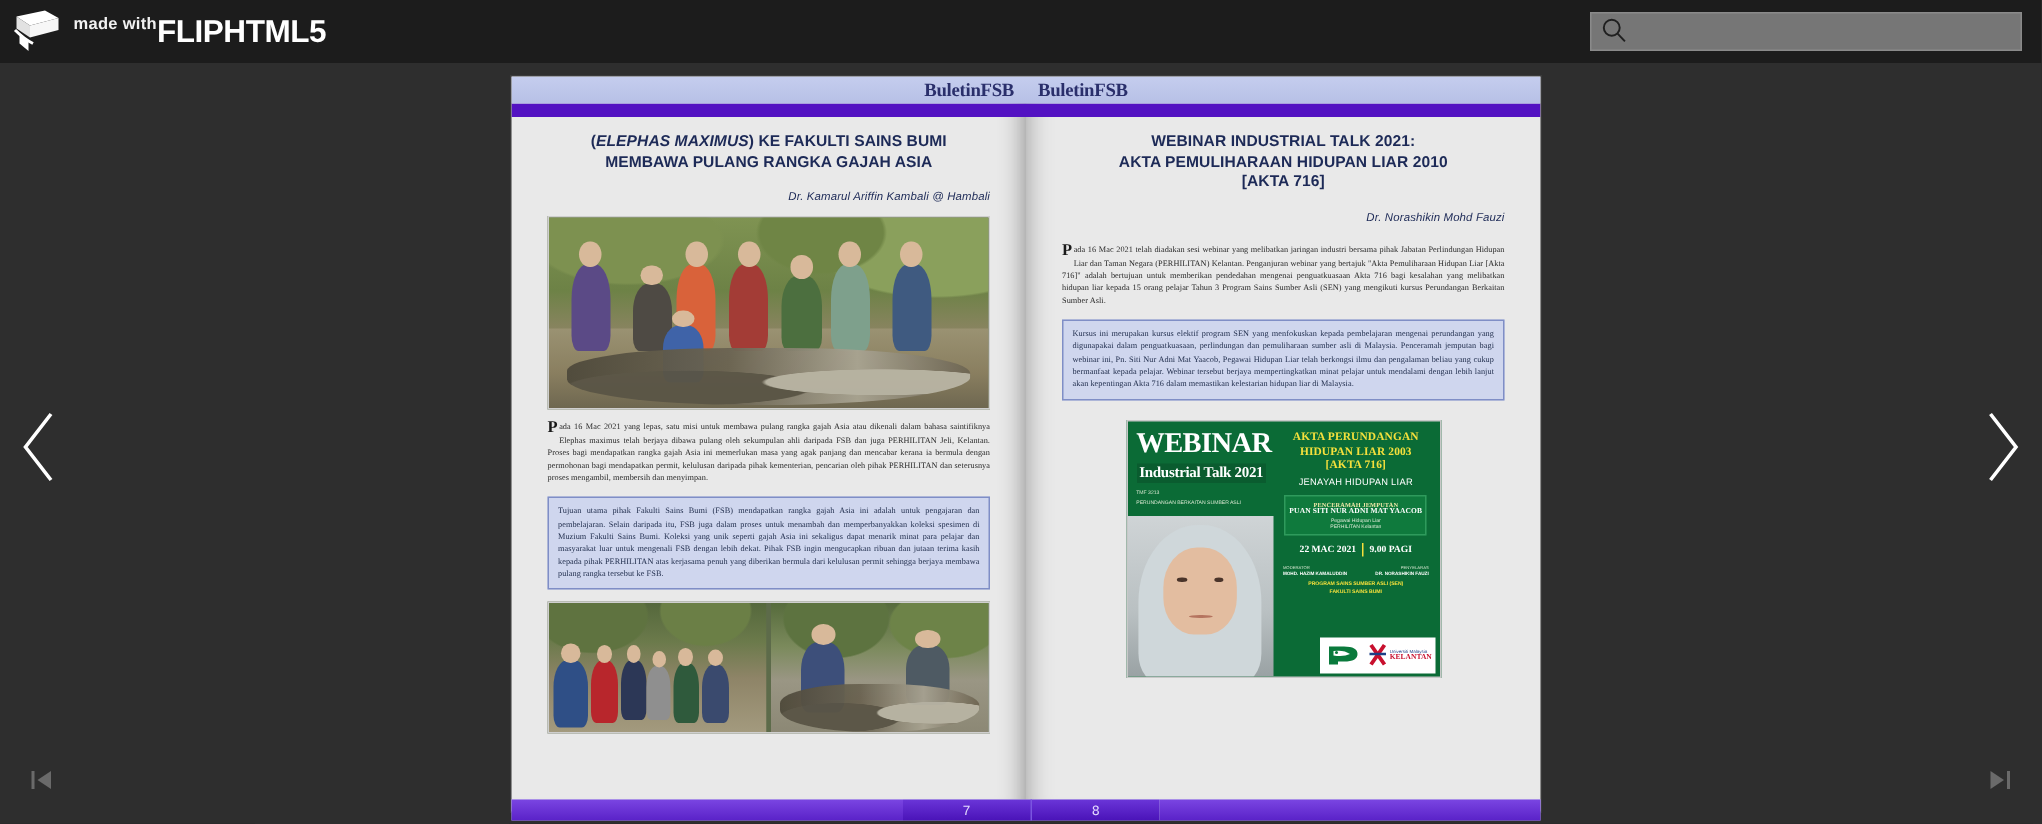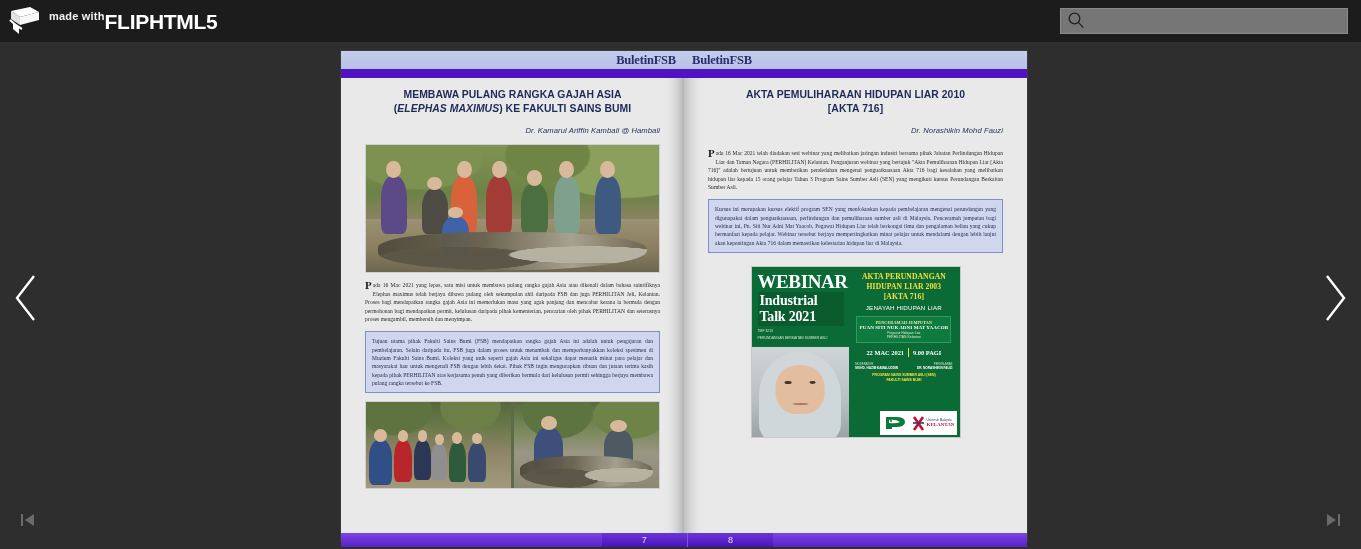--- a/index.html
+++ b/index.html
@@ -174,21 +174,21 @@
   }
   .poster-left { width: 47%; position: relative; display: flex; flex-direction: column; }
   .poster-right { width: 53%; position: relative; padding: 5px 4px 0 3px; }
   .poster-title-blk { padding: 6px 5px 2px 6px; }
   .p-webinar {
     font-family: "Liberation Serif", serif; font-weight: bold;
     color: #ffffff; font-size: 19px; line-height: .94; letter-spacing: -.4px;
   }
   .p-industrial {
     background: #0a5c2f; color: #ffffff; font-weight: bold;
-    font-size: 14px; letter-spacing: -.2px; padding: 1px 2px; display: inline-block;
+    font-size: 10px; letter-spacing: -.2px; padding: 1px 2px; display: inline-block;
     margin-top: 1px; font-family: "Liberation Serif", serif;
   }
   .p-smallline { color: #d6e6cf; font-size: 3.4px; line-height: 1.3; margin-top: 3px; }
   .p-photo {
     flex: 1; margin: 4px 0 0 0; position: relative; overflow: hidden;
     background: linear-gradient(180deg,#cfd4d6 0%, #b9c0c2 60%, #9aa2a4 100%);
   }
   .hijab {
     position: absolute; left: 50%; transform: translateX(-50%);
     top: 6%; width: 84%; height: 100%;
@@ -333,24 +333,24 @@
     <div class="spread">
 
       <div class="page left">
         <div class="pg-band-top">
           <span class="bulletin">BuletinFSB</span>
         </div>
         <div class="pg-band-purple"></div>
 
         <div class="pg-body">
           <div class="art-title">
-            <div>MEMBAWA PULANG RANGKA GAJAH ASIA</div>
             <div>
               <span>(</span><span class="ital">ELEPHAS MAXIMUS</span><span>) KE FAKULTI SAINS BUMI</span>
             </div>
+            <div>MEMBAWA PULANG RANGKA GAJAH ASIA</div>
           </div>
           <div class="art-author">Dr. Kamarul Ariffin Kambali @ Hambali</div>
 
           <div class="photo" style="margin-top:9px;height:129px;">
             <div class="scene forest-bg"></div>
             <div class="ground"></div>
             <div class="person" style="left:5%;background:#5b4a86;"></div>
             <div class="person" style="left:19%;height:36%;bottom:30%;background:#4e4a44;"></div>
             <div class="person" style="left:29%;background:#d9623a;"></div>
             <div class="person" style="left:41%;background:#a33c36;"></div>
@@ -390,20 +390,21 @@
       </div>
 
       <div class="page right">
         <div class="pg-band-top">
           <span class="bulletin">BuletinFSB</span>
         </div>
         <div class="pg-band-purple"></div>
 
         <div class="pg-body">
           <div class="art-title">
+            <div class="italic-all">WEBINAR INDUSTRIAL TALK 2021:</div>
             <div>AKTA PEMULIHARAAN HIDUPAN LIAR 2010</div>
             <div>[AKTA 716]</div>
           </div>
           <div class="art-author">Dr. Norashikin Mohd Fauzi</div>
 
           <p class="para" style="margin-top:14px;">
             <span class="dropcap">P</span><span>ada 16 Mac 2021 telah diadakan sesi webinar yang melibatkan jaringan industri bersama pihak Jabatan Perlindungan Hidupan Liar dan Taman Negara (PERHILITAN) Kelantan. Penganjuran webinar yang bertajuk "Akta Pemuliharaan Hidupan Liar [Akta 716]" adalah bertujuan untuk memberikan pendedahan mengenai penguatkuasaan Akta 716 bagi kesalahan yang melibatkan hidupan liar kepada 15 orang pelajar Tahun 3 Program Sains Sumber Asli (SEN) yang mengikuti kursus Perundangan Berkaitan Sumber Asli.</span>
           </p>
 
           <div class="boxed">

